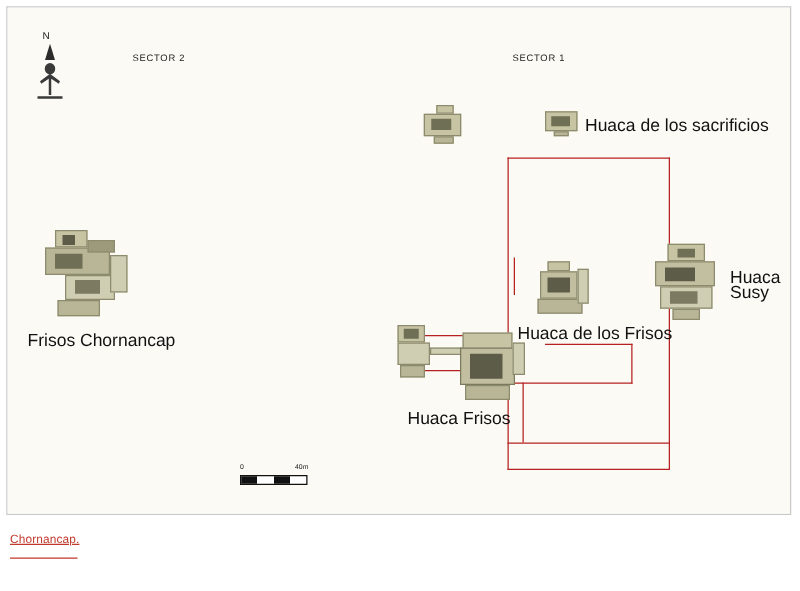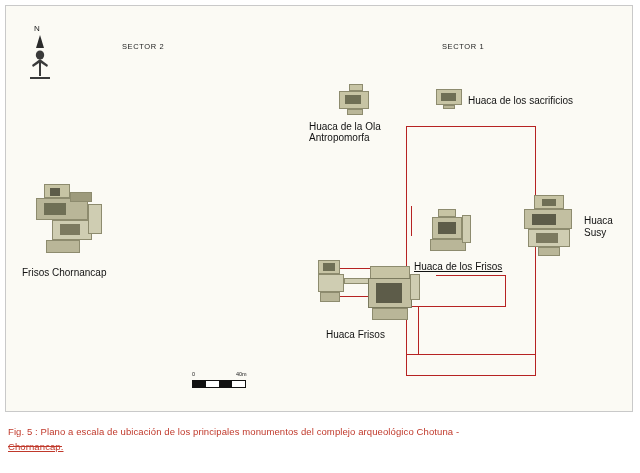--- a/index.html
+++ b/index.html
@@ -78,35 +78,35 @@
   }
 
   
   .sector-label {
     position: absolute;
     font-size: 7.5px;
     letter-spacing: 0.6px;
     color: #222222;
     white-space: nowrap;
   }
-  #sector-2-label { left: 116px; top: 36px; text-align: right; }
-  #sector-1-label { left: 436px; top: 36px; }
+  #sector-2-label { left: 100px; top: 36px; text-align: right; }
+  #sector-1-label { left: 404px; top: 36px; }
 
   
   .mon-label {
     position: absolute;
-    font-size: 10px;
+    font-size: 14px;
     color: #111111;
     line-height: 11px;
     white-space: nowrap;
   }
   #label-chornancap   { left: 16px;  top: 261px; }
   #label-ola          { left: 303px; top: 115px; text-align: left; white-space: normal; width: 96px;}
   #label-sacrificios  { left: 462px; top: 89px;  }
-  #label-frisos       { left: 408px; top: 255px; text-decoration: underline; }
+  #label-frisos       { left: 408px; top: 255px; }
   #label-susy         { left: 578px; top: 209px; white-space: normal; width: 52px; line-height: 12px;}
   #label-chotuna      { left: 320px; top: 323px; }
 
   
   .mon {
     position: absolute;
   }
   .blk {
     position: absolute;
     box-sizing: border-box;
@@ -211,21 +211,20 @@
       <div class="blk" style="left:52px; top:20px; width:14px; height:30px; background:#cfcdb2; border:1px solid #8d8b6e;"></div>
     </div>
     <span class="mon-label" id="label-chornancap">Frisos Chornancap</span>
 
     <div class="mon" style="left:333px; top:78px; width:34px; height:32px;">
       <div class="blk" style="left:10px; top:0px;  width:14px; height:7px;  background:#c7c4a4; border:1px solid #8d8b6e;"></div>
       <div class="blk" style="left:0px;  top:7px;  width:30px; height:18px; background:#c7c4a4; border:1px solid #8d8b6e;"></div>
       <div class="blk" style="left:6px;  top:11px; width:16px; height:9px;  background:#6f6f55;"></div>
       <div class="blk" style="left:8px;  top:25px; width:16px; height:6px;  background:#b9b698; border:1px solid #8d8b6e;"></div>
     </div>
-    <span class="mon-label" id="label-ola">Huaca de la Ola Antropomorfa</span>
 
     <div class="mon" style="left:430px; top:83px; width:28px; height:20px;">
       <div class="blk" style="left:0px; top:0px;  width:26px; height:16px; background:#c7c4a4; border:1px solid #8d8b6e;"></div>
       <div class="blk" style="left:5px; top:4px;  width:15px; height:8px;  background:#6f6f55;"></div>
       <div class="blk" style="left:7px; top:16px; width:12px; height:4px;  background:#b9b698; border:1px solid #8d8b6e;"></div>
     </div>
     <span class="mon-label" id="label-sacrificios">Huaca de los sacrificios</span>
 
     <div class="mon" style="left:424px; top:203px; width:42px; height:48px;">
       <div class="blk" style="left:8px;  top:0px;  width:18px; height:8px;  background:#c7c4a4; border:1px solid #8d8b6e;"></div>
@@ -264,16 +263,15 @@
     <div id="scale-bar">
       <span class="tick-label" style="left:0px;  top:0px;">0</span>
       <span class="tick-label" style="left:44px; top:0px;">40m</span>
       <div class="bar"></div>
     </div>
 
   </div>
 </div>
 
 <div id="caption">
-  <span>Fig. 5 :  Plano a escala de ubicación de los principales monumentos del complejo arqueológico Chotuna -</span>
   <span class="line2">Chornancap.</span>
   <span class="strike"></span>
 </div>
 
 </body></html>

